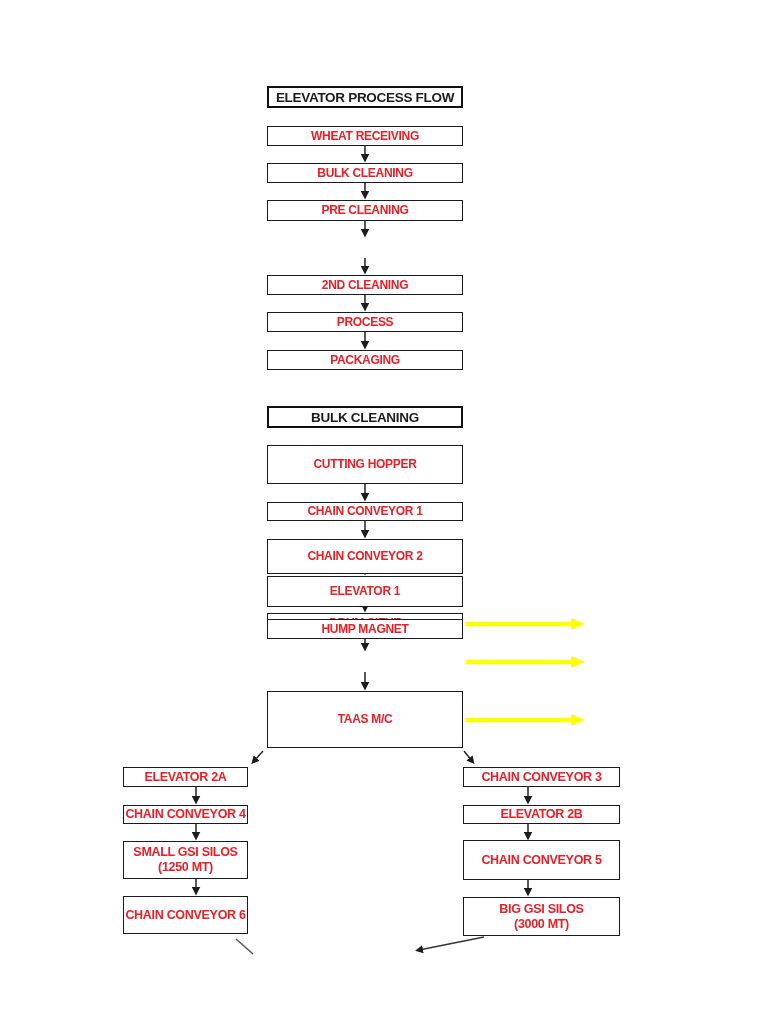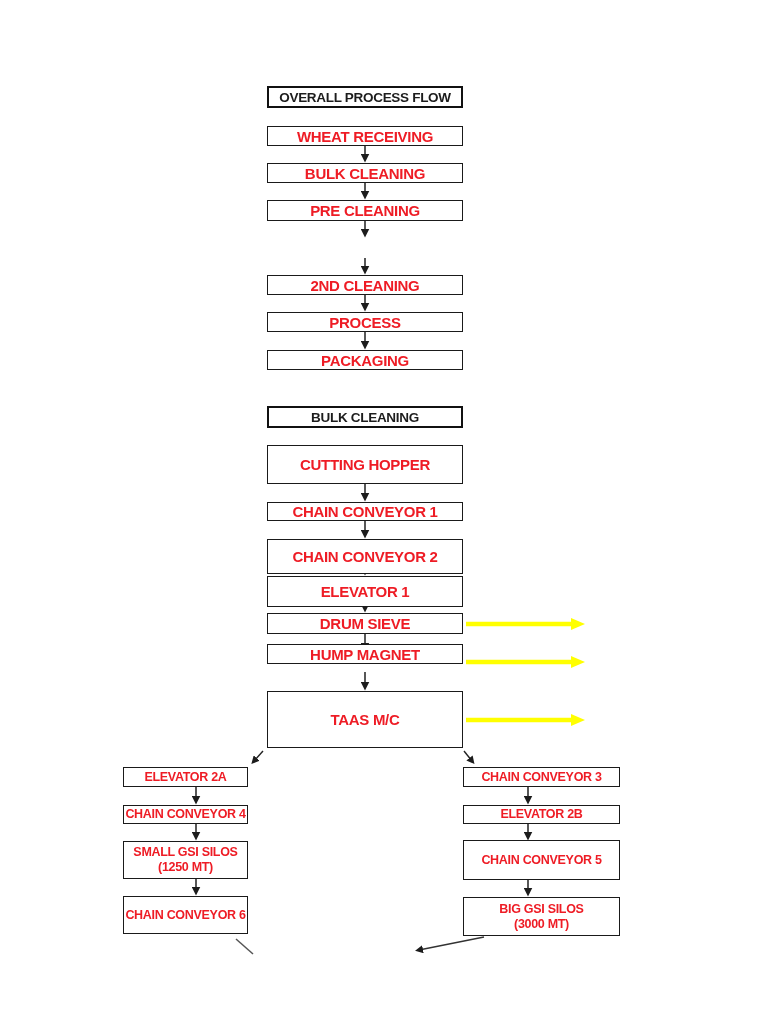--- a/index.html
+++ b/index.html
@@ -4,21 +4,21 @@
 <style>
   html,body{margin:0;padding:0;background:#ffffff;}
   .page{
     position:relative;width:768px;height:1024px;background:#ffffff;overflow:hidden;
     font-family:"Liberation Sans",sans-serif;
   }
   .node{
     position:absolute;box-sizing:border-box;background:#ffffff;
     border:1.5px solid #1a1a1a;
     display:flex;align-items:center;justify-content:center;text-align:center;
-    color:#ee1c25;font-weight:bold;font-size:15px;letter-spacing:-0.3px;line-height:15px;
+    color:#ee1c25;font-weight:bold;font-size:12px;letter-spacing:-0.3px;line-height:15px;
   }
   .hdr{
     border:2.6px solid #111111;color:#1c1c1c;font-size:13.5px;
   }
   .main-col{left:267px;width:196px;}
   .left-col{left:123px;width:125px;font-size:12.5px;}
   .right-col{left:463px;width:157px;font-size:12.5px;}
   svg.overlay{position:absolute;left:0;top:0;pointer-events:none;}
 </style>
 </head>
@@ -77,37 +77,37 @@
     <g stroke="#ffff00" stroke-width="4.4">
       <line x1="466" y1="624" x2="578" y2="624" marker-end="url(#mY)"></line>
       <line x1="466" y1="662" x2="578" y2="662" marker-end="url(#mY)"></line>
       <line x1="466" y1="720" x2="578" y2="720" marker-end="url(#mY)"></line>
     </g>
 
     <line x1="236" y1="939" x2="253" y2="954" stroke="#555555" stroke-width="1.5"></line>
     <line x1="484" y1="937" x2="419" y2="950" stroke="#333333" stroke-width="1.3" marker-end="url(#mBs)"></line>
   </svg>
 
-  <div class="node hdr main-col" style="top:86px;height:22px">OVERALL PROCESS FLOW</div>
+  <div class="node hdr main-col" style="top:86px;height:22px">ELEVATOR PROCESS FLOW</div>
 
   <div class="node main-col" style="top:126px;height:20px">WHEAT RECEIVING</div>
   <div class="node main-col" style="top:163px;height:20px">BULK CLEANING</div>
   <div class="node main-col" style="top:200px;height:21px">PRE CLEANING</div>
   <div class="node main-col" style="top:275px;height:20px">2ND CLEANING</div>
   <div class="node main-col" style="top:312px;height:20px">PROCESS</div>
   <div class="node main-col" style="top:350px;height:20px">PACKAGING</div>
 
   <div class="node hdr main-col" style="top:406px;height:22px">BULK CLEANING</div>
 
   <div class="node main-col" style="top:445px;height:39px">CUTTING HOPPER</div>
   <div class="node main-col" style="top:502px;height:19px">CHAIN CONVEYOR 1</div>
   <div class="node main-col" style="top:539px;height:35px">CHAIN CONVEYOR 2</div>
   <div class="node main-col" style="top:576px;height:31px">ELEVATOR 1</div>
   <div class="node main-col" style="top:613px;height:21px">DRUM SIEVE</div>
-  <div class="node main-col" style="top:644px;height:20px">HUMP MAGNET</div>
+  <div class="node main-col" style="top:619px;height:20px">HUMP MAGNET</div>
   <div class="node main-col" style="top:691px;height:57px">TAAS M/C</div>
 
   <div class="node left-col" style="top:767px;height:20px">ELEVATOR 2A</div>
   <div class="node left-col" style="top:805px;height:19px">CHAIN CONVEYOR 4</div>
   <div class="node left-col" style="top:841px;height:38px">
     <div>
       <div>SMALL GSI SILOS</div>
       <div>(1250 MT)</div>
     </div>
   </div>

